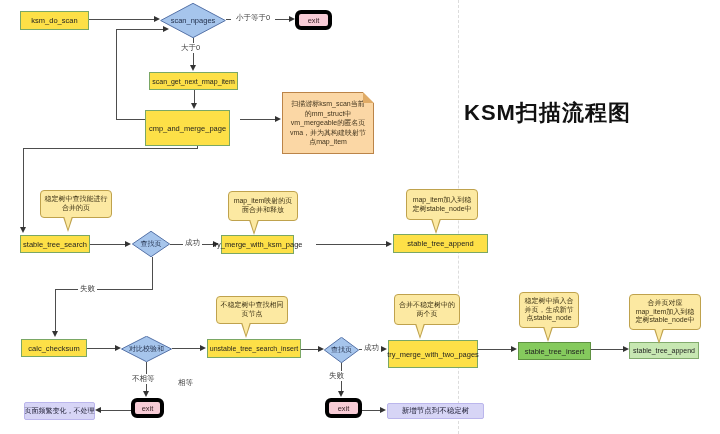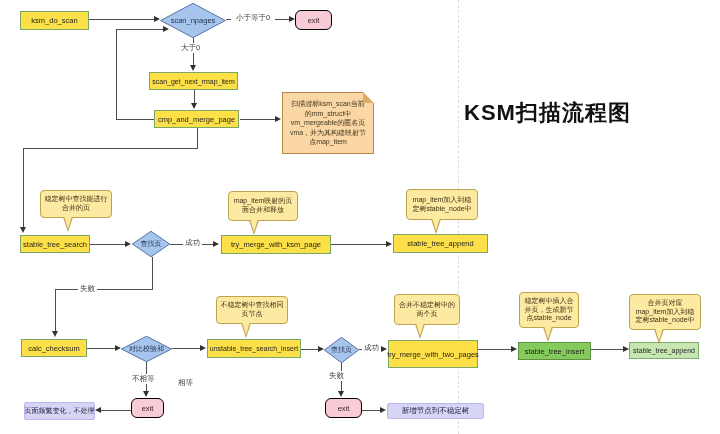--- a/index.html
+++ b/index.html
@@ -21,21 +21,21 @@
   .diamond svg{position:absolute;left:0;top:0;width:100%;height:100%;display:block;}
   .diamond polygon{fill:#a6c5ec;stroke:#5572a7;stroke-width:1;vector-effect:non-scaling-stroke;}
   .diamond span{
     position:absolute;left:0;top:0;width:100%;height:100%;
     display:flex;align-items:center;justify-content:center;
     font-size:7px;color:#24324e;white-space:nowrap;
   }
   
   .exit{
     position:absolute;display:flex;align-items:center;justify-content:center;
-    background:#f8ccd6;border:1px solid #000000;border-radius:6px;
+    background:#f8ccd6;border:4px solid #000000;border-radius:6px;
     font-size:7.5px;color:#3a2228;box-sizing:border-box;
   }
   
   .result{
     position:absolute;display:flex;align-items:center;justify-content:center;
     background:#d7d5f6;border:1px solid #bbb6ec;border-radius:2px;
     font-size:7.5px;color:#24243a;white-space:nowrap;box-sizing:border-box;
   }
   
   .callout{
@@ -143,23 +143,23 @@
   <div class="lbl" style="left:179px;top:43px;">大于0</div>
   <div class="lbl" style="left:183px;top:238px;">成功</div>
   <div class="lbl" style="left:78px;top:284px;">失败</div>
   <div class="lbl" style="left:176px;top:342px;margin-top:36px;">相等</div>
   <div class="lbl" style="left:130px;top:374px;">不相等</div>
   <div class="lbl" style="left:362px;top:343px;">成功</div>
   <div class="lbl" style="left:327px;top:371px;">失败</div>
 
   <div class="node" style="left:20px;top:11px;width:69px;height:19px;">ksm_do_scan</div>
   <div class="node tiny" style="left:149px;top:72px;width:89px;height:18px;">scan_get_next_rmap_item</div>
-  <div class="node" style="left:154px;top:110px;width:85px;height:18px;">cmp_and_merge_page</div>
+  <div class="node" style="left:145px;top:110px;width:85px;height:36px;">cmp_and_merge_page</div>
   <div class="node" style="left:20px;top:235px;width:70px;height:18px;">stable_tree_search</div>
-  <div class="node" style="left:221px;top:235px;width:110px;height:19px;">try_merge_with_ksm_page</div>
+  <div class="node" style="left:221px;top:235px;width:73px;height:19px;">try_merge_with_ksm_page</div>
   <div class="node" style="left:393px;top:234px;width:95px;height:19px;">stable_tree_append</div>
   <div class="node" style="left:21px;top:339px;width:66px;height:18px;">calc_checksum</div>
   <div class="node tiny" style="left:207px;top:339px;width:94px;height:19px;">unstable_tree_search_insert</div>
   <div class="node" style="left:388px;top:340px;width:90px;height:28px;">try_merge_with_two_pages</div>
   <div class="node dark" style="left:518px;top:342px;width:73px;height:18px;">stable_tree_insert</div>
   <div class="node pale tiny" style="left:629px;top:342px;width:70px;height:17px;">stable_tree_append</div>
 
   <div class="diamond" style="left:160px;top:3px;width:66px;height:35px;">
     <svg viewBox="0 0 100 100" preserveAspectRatio="none">
         <polygon points="50,1 99,50 50,99 1,50"></polygon>

